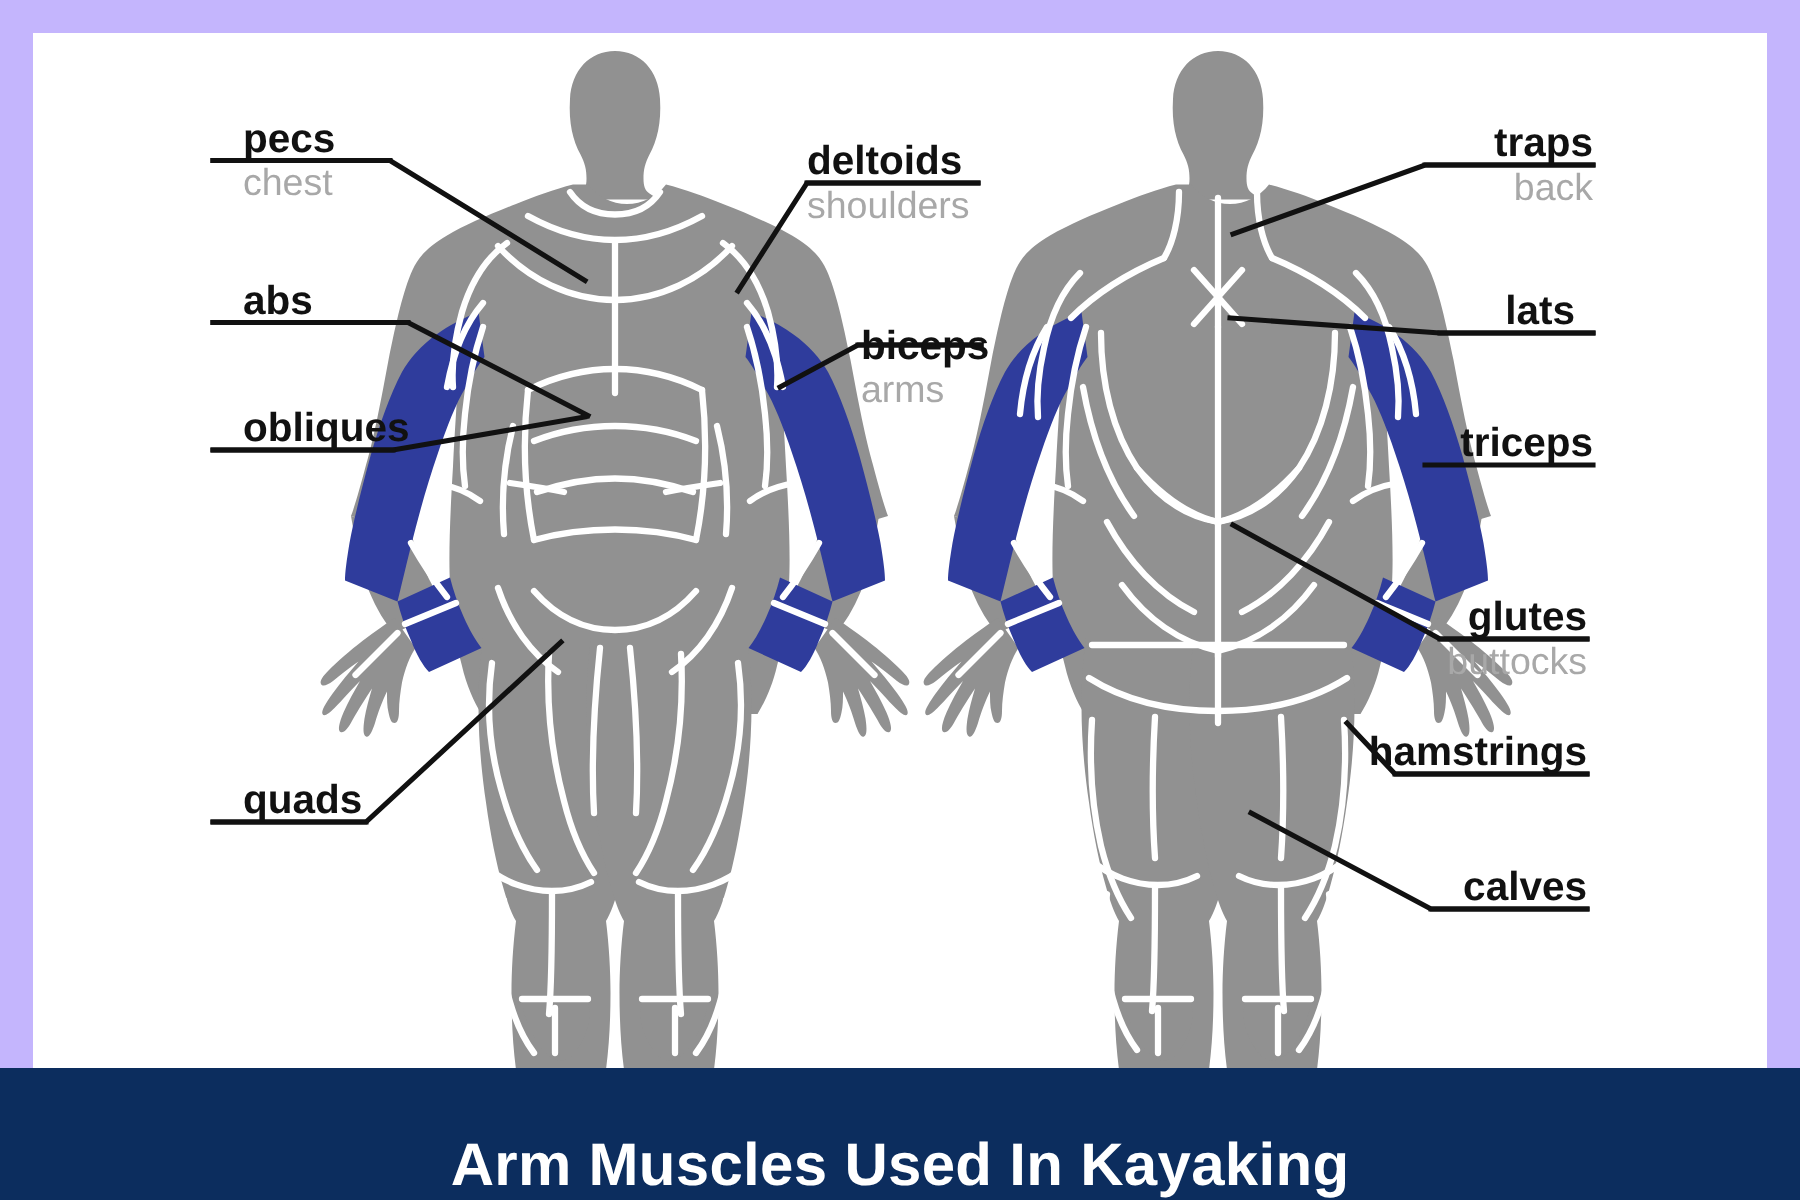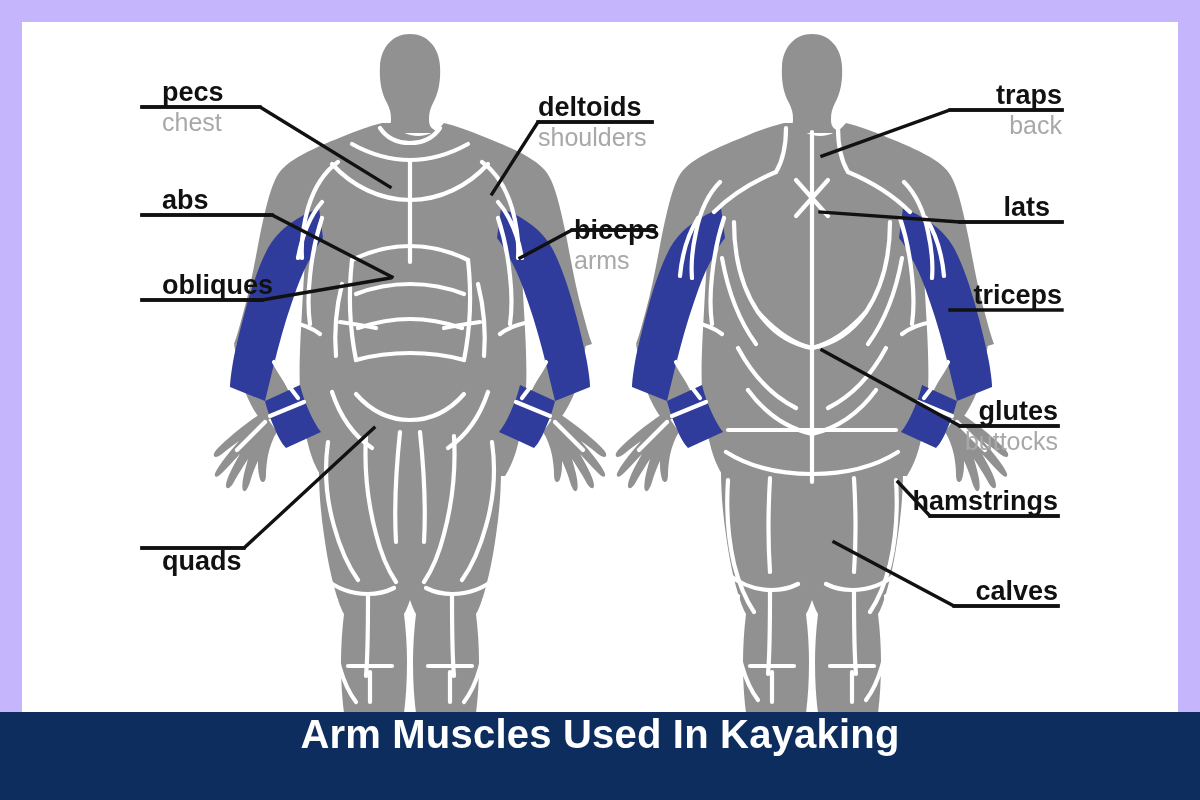--- a/index.html
+++ b/index.html
@@ -31,21 +31,21 @@
     height: 690px;
   }
   #title-bar {
     position: absolute;
     left: 0;
     bottom: 0;
     width: 1200px;
     height: 88px;
     background: #0c2d5e;
     display: flex;
-    align-items: flex-start;
+    align-items: flex-end;
     justify-content: center;
   }
   #title-text {
     color: #ffffff;
     font-size: 40px;
     font-weight: bold;
     letter-spacing: 0.2px;
     font-family: "Liberation Sans", sans-serif;
     white-space: nowrap;
   }
@@ -518,21 +518,21 @@
     </div>
 
     <div class="lbl left-al" style="left:140px; top:164px;">
       <span class="main">abs</span>
     </div>
 
     <div class="lbl left-al" style="left:140px; top:249px;">
       <span class="main">obliques</span>
     </div>
 
-    <div class="lbl left-al" style="left:140px; top:497px;margin-top:28px;">
+    <div class="lbl left-al" style="left:140px; top:497px;">
       <span class="main">quads</span>
     </div>
 
     <div class="lbl left-al" style="left:516px; top:71px;">
       <span class="main">deltoids</span>
       <span class="sub">shoulders</span>
     </div>
 
     <div class="lbl left-al" style="left:552px; top:179px;margin-top:15px;">
       <span class="main">biceps</span>

